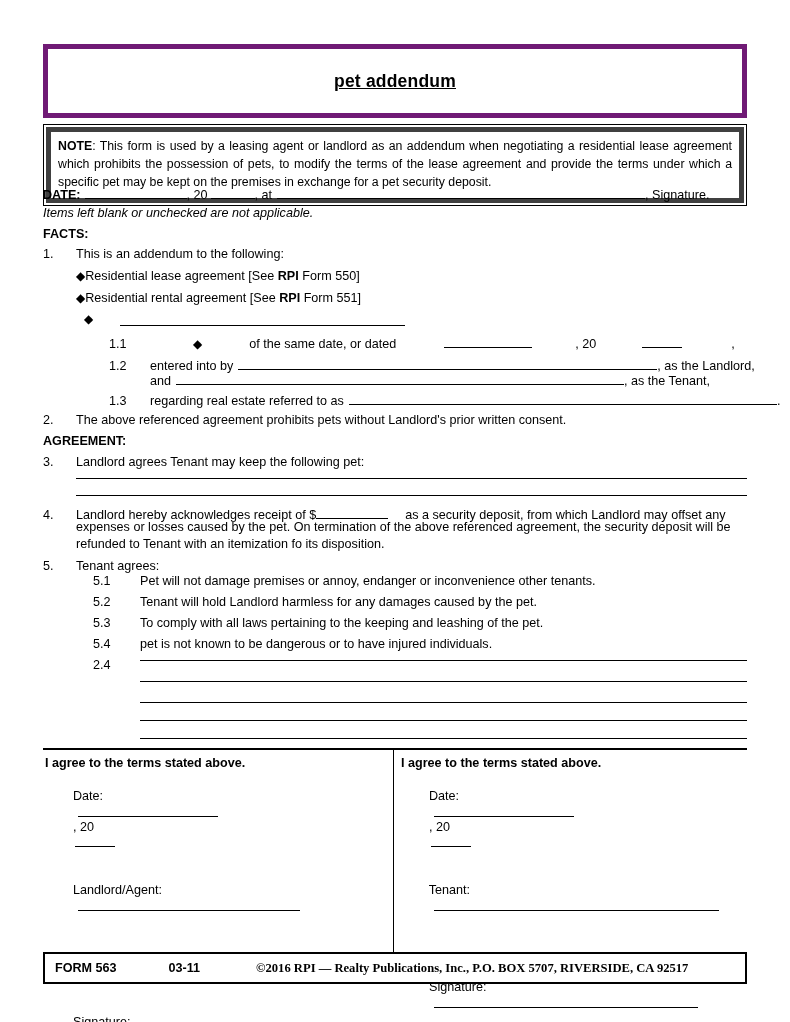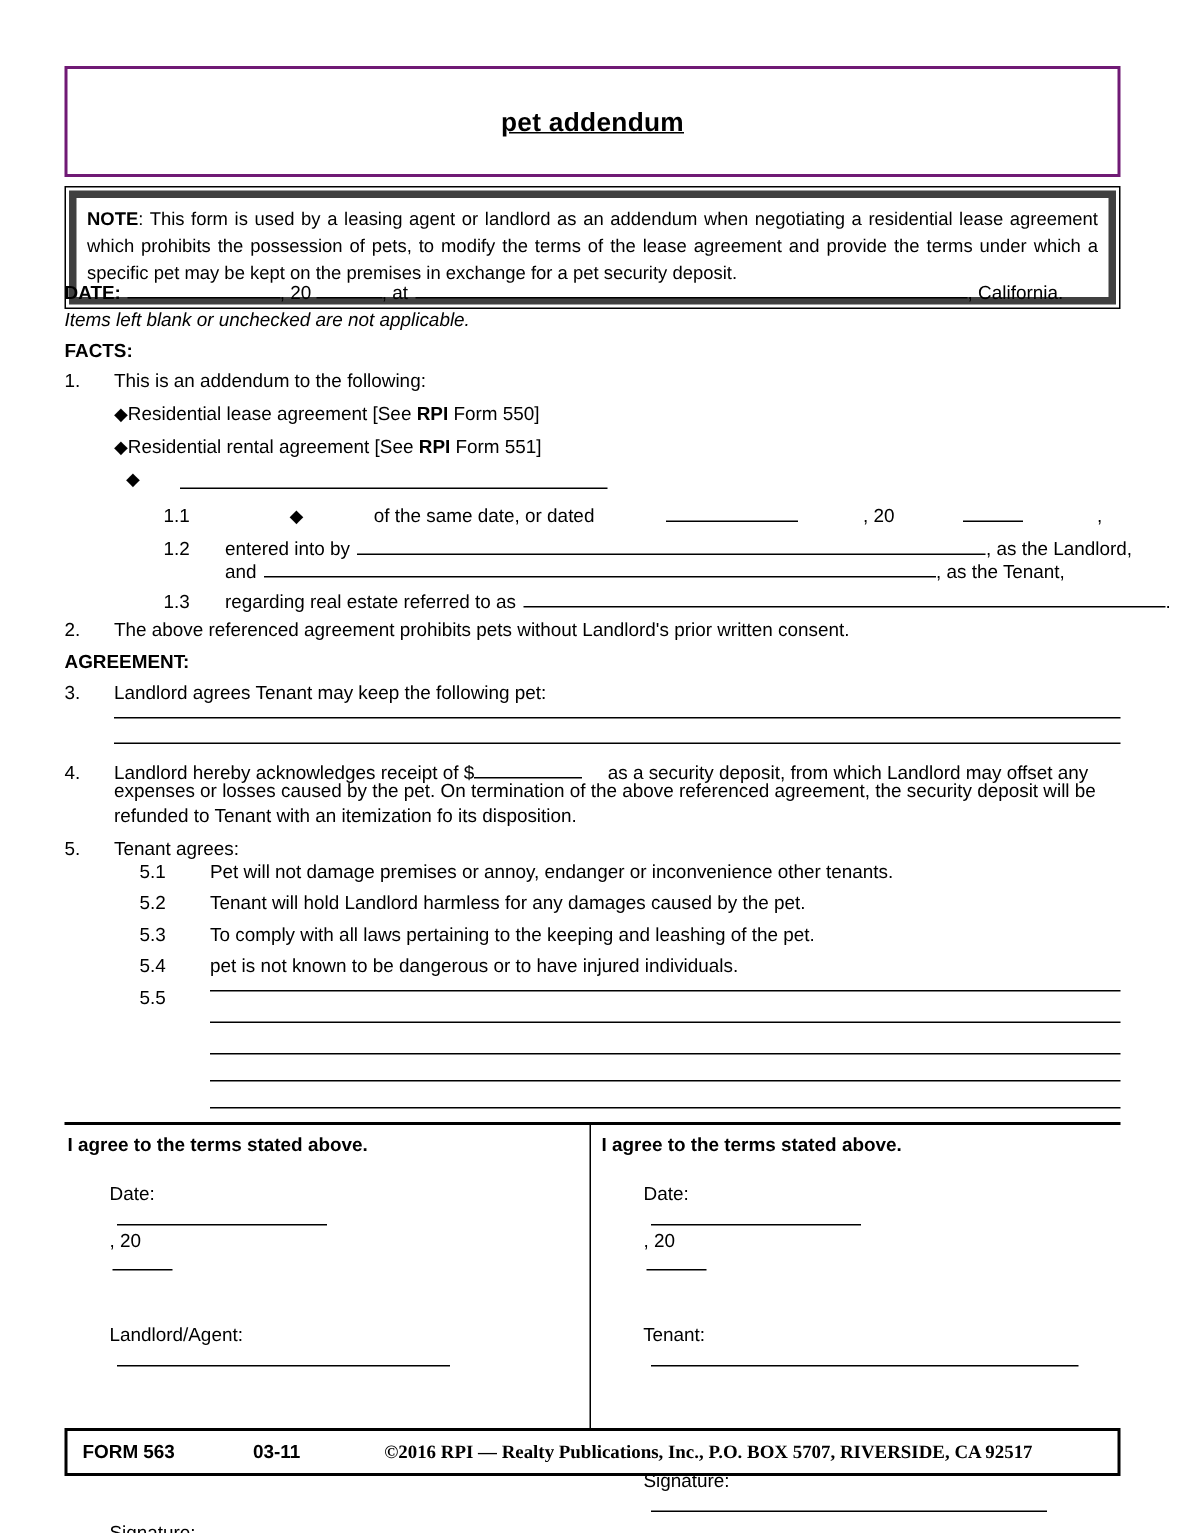--- a/index.html
+++ b/index.html
@@ -15,21 +15,21 @@
     overflow: hidden;
   }
   .page {
     position: absolute;
     left: 43px; top: 0; width: 704px; height: 1022px;
   }
 
   
   .title-box {
     position: absolute; left: 0; top: 44px; width: 704px; height: 74px;
-    border: 2px solid #701a75;
+    border: 5px solid #701a75;
     display: flex; align-items: center; justify-content: center;
   }
   .title-text {
     font-size: 17.5px; font-weight: bold; text-decoration: underline;
     letter-spacing: 0.2px;
   }
 
   
   .note-box {
     position: absolute; left: 0; top: 124px; width: 704px;
@@ -113,21 +113,21 @@
     </div>
   </div>
 
   <div class="row" style="left:0; top:184px;">
     <span class="t b">DATE:</span>
     <span class="rule" style="width:102px; margin-left:4px;"></span>
     <span class="t">, 20</span>
     <span class="rule" style="width:44px; margin-left:3px;"></span>
     <span class="t">, at</span>
     <span class="rule" style="width:368px; margin-left:5px;"></span>
-    <span class="t">, California.</span>
+    <span class="t">, Signature.</span>
   </div>
 
   <div class="row" style="left:0; top:206px;">
     <span class="t it">Items left blank or unchecked are not applicable.</span>
   </div>
 
   <div class="row" style="left:0; top:227px;">
     <span class="t b">FACTS:</span>
   </div>
 
@@ -229,21 +229,21 @@
   </div>
   <div class="row" style="left:50px; top:616px;">
     <span class="t" style="width:47px;">5.3</span>
     <span class="t">To comply with all laws pertaining to the keeping and leashing of the pet.</span>
   </div>
   <div class="row" style="left:50px; top:637px;">
     <span class="t" style="width:47px;">5.4</span>
     <span class="t">pet is not known to be dangerous or to have injured individuals.</span>
   </div>
   <div class="row" style="left:50px; top:658px;">
-    <span class="t" style="width:47px;">5.5</span>
+    <span class="t" style="width:47px;">2.4</span>
   </div>
 
   <div class="hline" style="left:97px; top:660px; width:607px;"></div>
   <div class="hline" style="left:97px; top:681px; width:607px;"></div>
   <div class="hline" style="left:97px; top:702px; width:607px;"></div>
   <div class="hline" style="left:97px; top:720px; width:607px;"></div>
   <div class="hline" style="left:97px; top:738px; width:607px;"></div>
 
   <div class="sig-block">
     <div class="sig-divider"></div>

